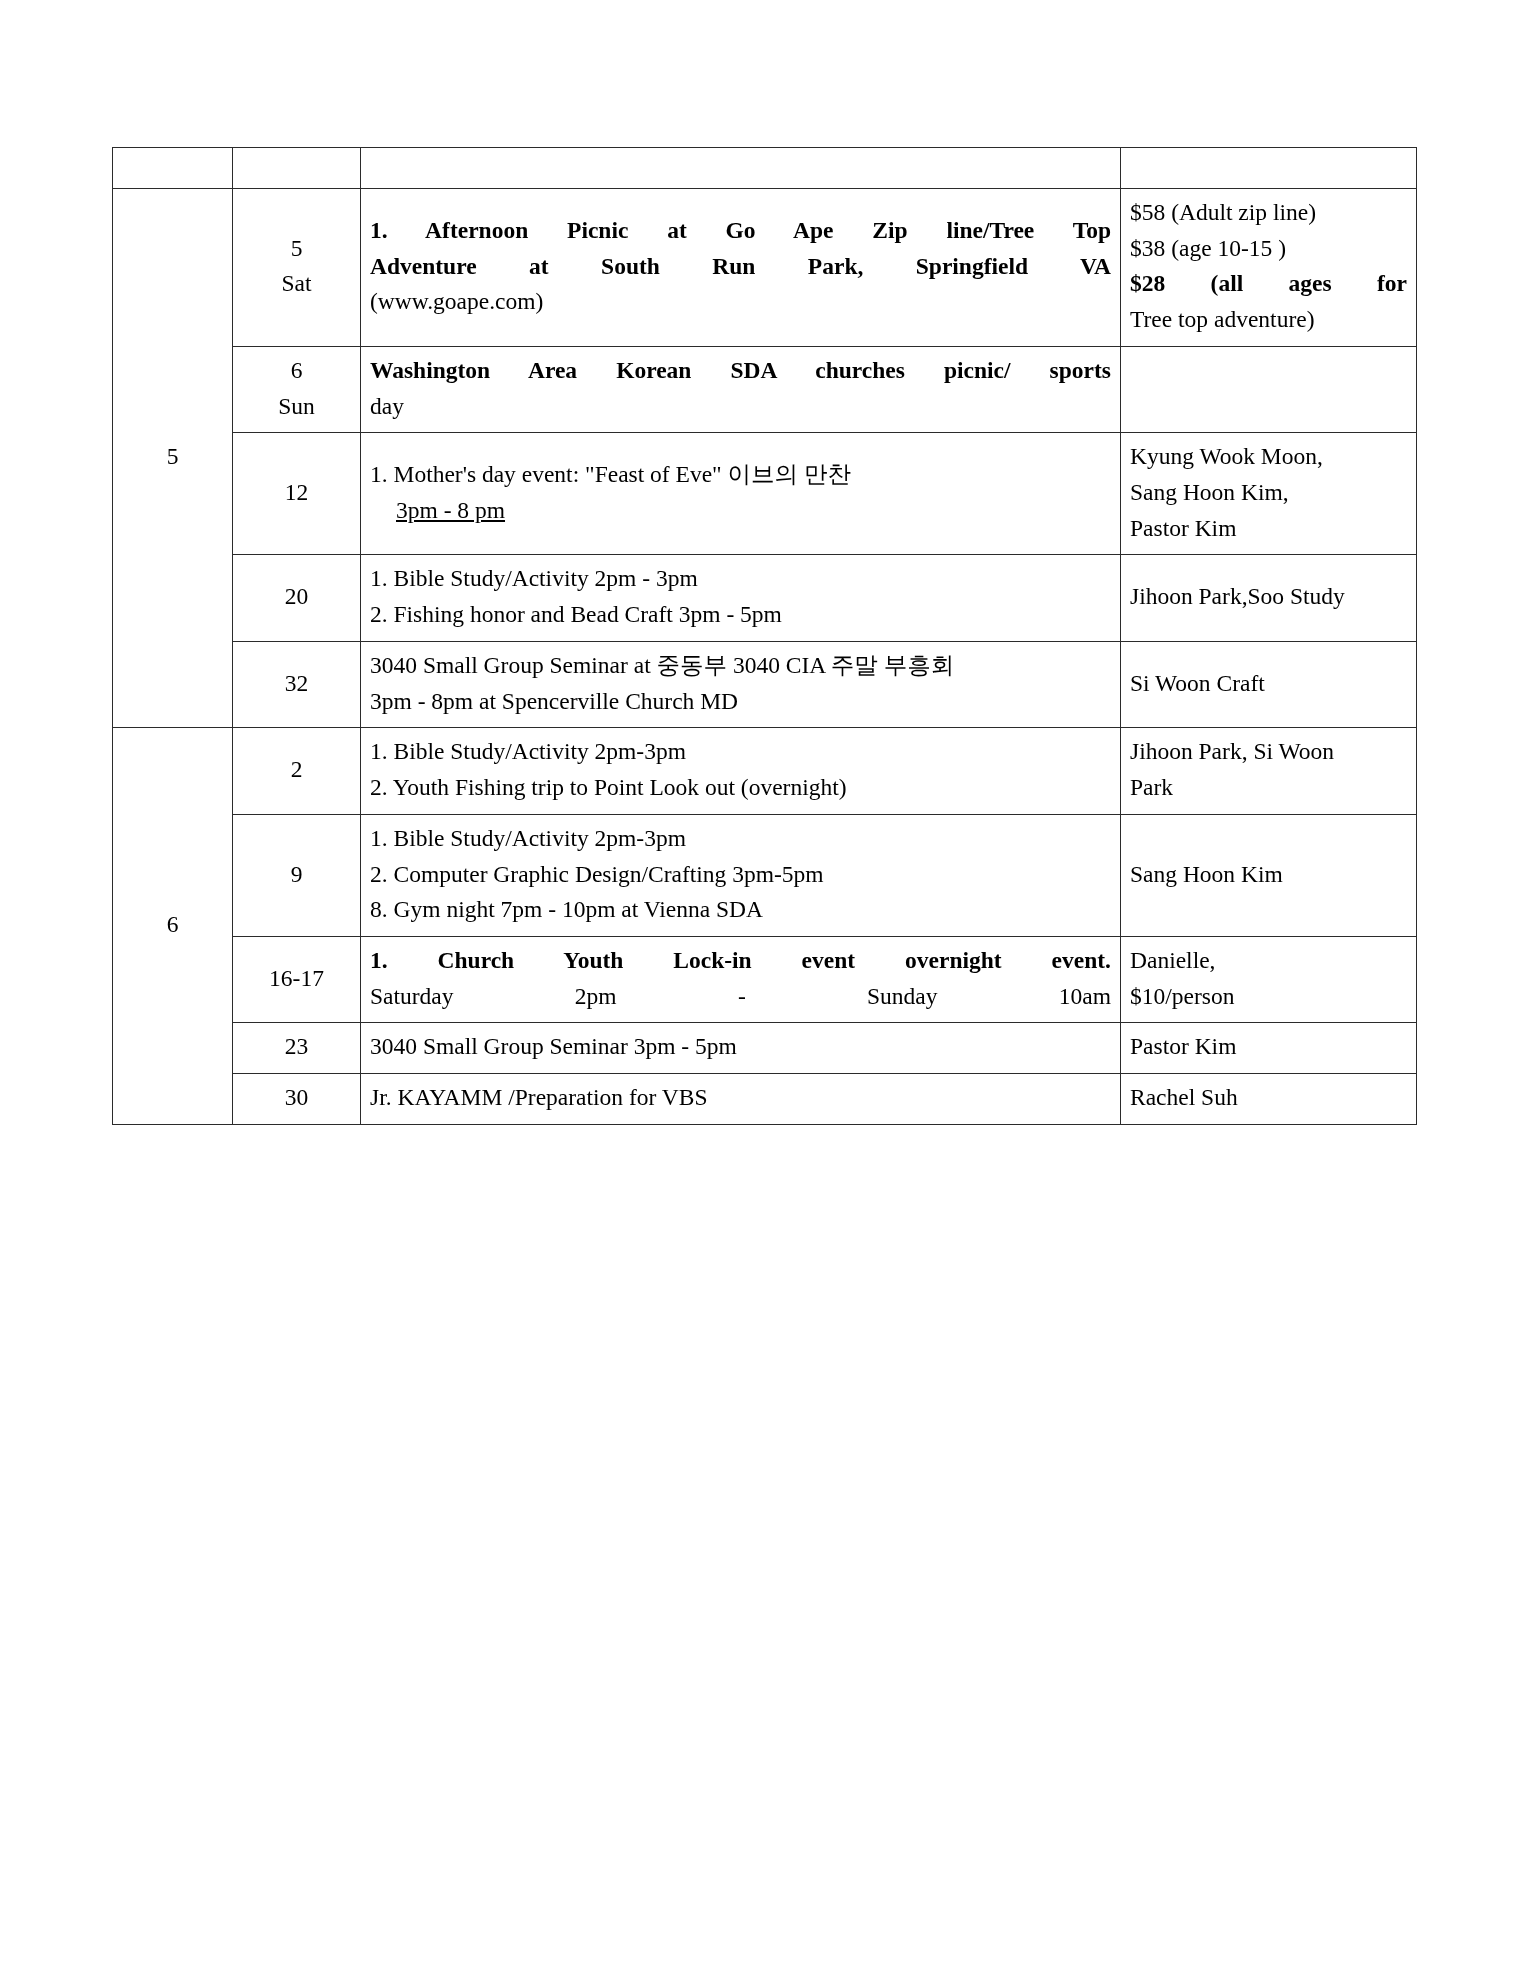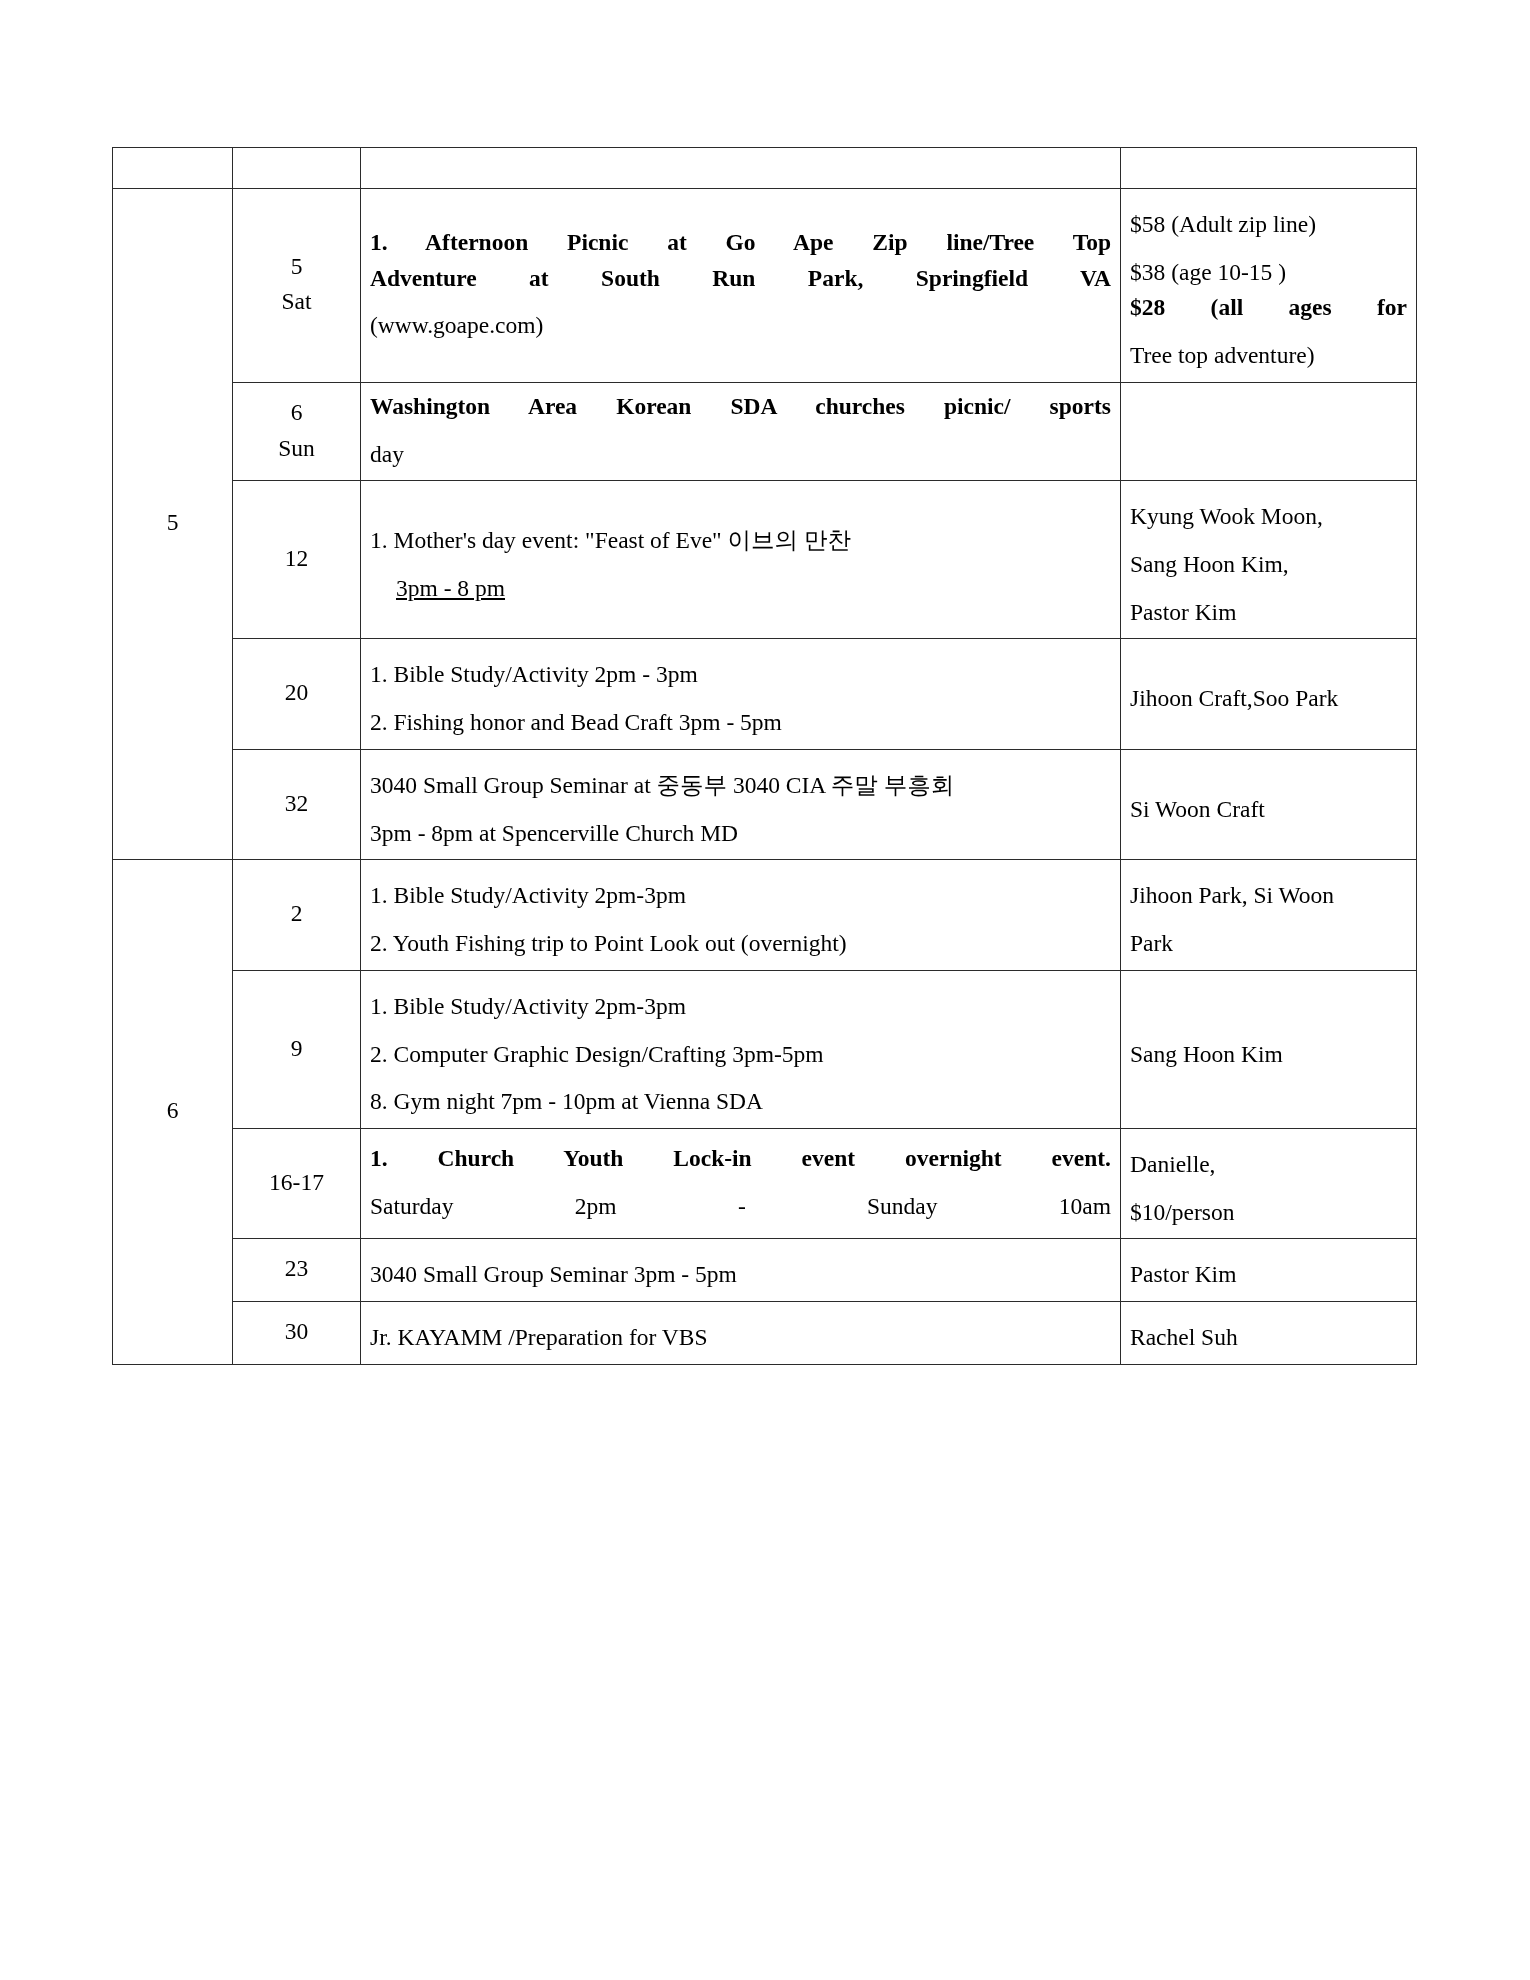--- a/index.html
+++ b/index.html
@@ -73,21 +73,20 @@
   .indent { padding-left: 26px; text-decoration: underline; }
   .jf {
     display: block;
     text-align: justify;
     text-align-last: justify;
     font-weight: bold;
   }
   .jf-last {
     display: block;
     text-align: left;
-    margin-top: 12px;
   }
 </style>
 </head>
 <body>
 
 <div class="page">
 
   <table class="schedule">
     <colgroup>
       <col class="c-month">
@@ -151,21 +150,21 @@
 
       <tr>
         <td class="day">
             <span class="line">20</span>
           </td>
         <td class="event">
             <span class="jf-last">1. Bible Study/Activity 2pm - 3pm</span>
             <span class="jf-last">2. Fishing honor  and Bead Craft 3pm - 5pm</span>
           </td>
         <td class="note">
-            <span class="jf-last">Jihoon Craft,Soo Park</span>
+            <span class="jf-last">Jihoon Park,Soo Study</span>
           </td>
       </tr>
 
       <tr>
         <td class="day">
             <span class="line">32</span>
           </td>
         <td class="event">
             <span class="jf-last">3040 Small Group Seminar at 중동부 3040 CIA 주말 부흥회</span>
             <span class="jf-last"> 3pm - 8pm at Spencerville Church MD</span>

